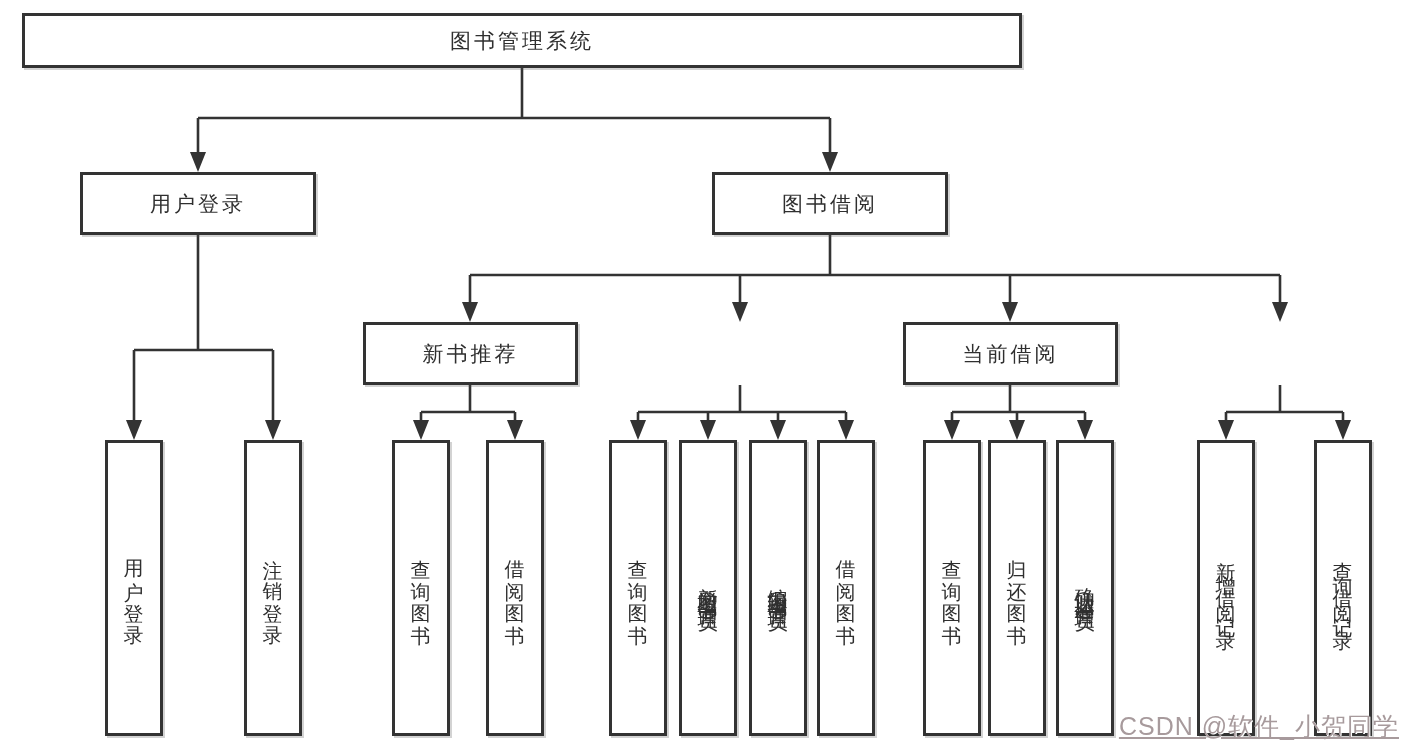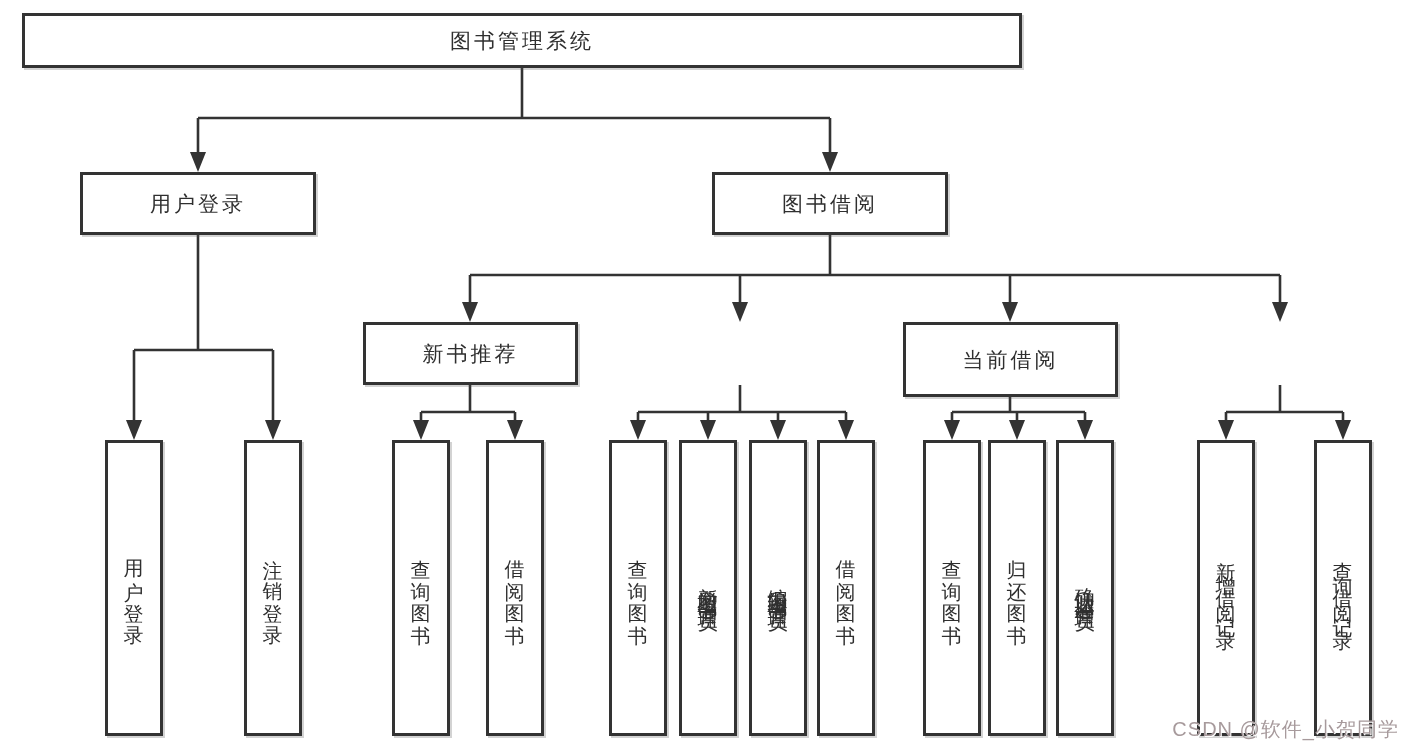--- a/index.html
+++ b/index.html
@@ -61,25 +61,26 @@
     line-height:1;
     letter-spacing:1.1em;
     white-space:nowrap;
   }
   .leaf.ls-med span{letter-spacing:0.7em;}
   .leaf.ls-tight span{letter-spacing:0.18em;}
   .watermark{
     position:absolute;
     right:6px;
     bottom:4px;
-    font-size:20px;
+    font-size:25px;
     color:var(--wm);
     text-shadow:1px 1px 0 #ffffff;
     letter-spacing:1px;
     white-space:nowrap;
+    text-decoration:underline;
   }
 </style>
 </head>
 <body>
 
 <div class="stage">
 
   <svg class="connectors" viewBox="0 0 1405 747" xmlns="http://www.w3.org/2000/svg">
 
     <path d="M522,68 V118 M198,118 H830 M198,118 V156 M830,118 V156"></path>
@@ -123,21 +124,21 @@
   <div class="box hbox" style="left:80px;top:172px;width:236px;height:63px">
     <span>用户登录</span>
   </div>
   <div class="box hbox" style="left:712px;top:172px;width:236px;height:63px">
     <span>图书借阅</span>
   </div>
 
   <div class="box hbox" style="left:363px;top:322px;width:215px;height:63px">
     <span>新书推荐</span>
   </div>
-  <div class="box hbox" style="left:903px;top:322px;width:215px;height:75px">
+  <div class="box hbox" style="left:903px;top:322px;width:215px;height:63px">
     <span>当前借阅</span>
   </div>
 
   <div class="box leaf" style="left:105px;top:440px;">
     <span>用户登录</span>
   </div>
   <div class="box leaf" style="left:244px;top:440px;">
     <span>注销登录</span>
   </div>
 

